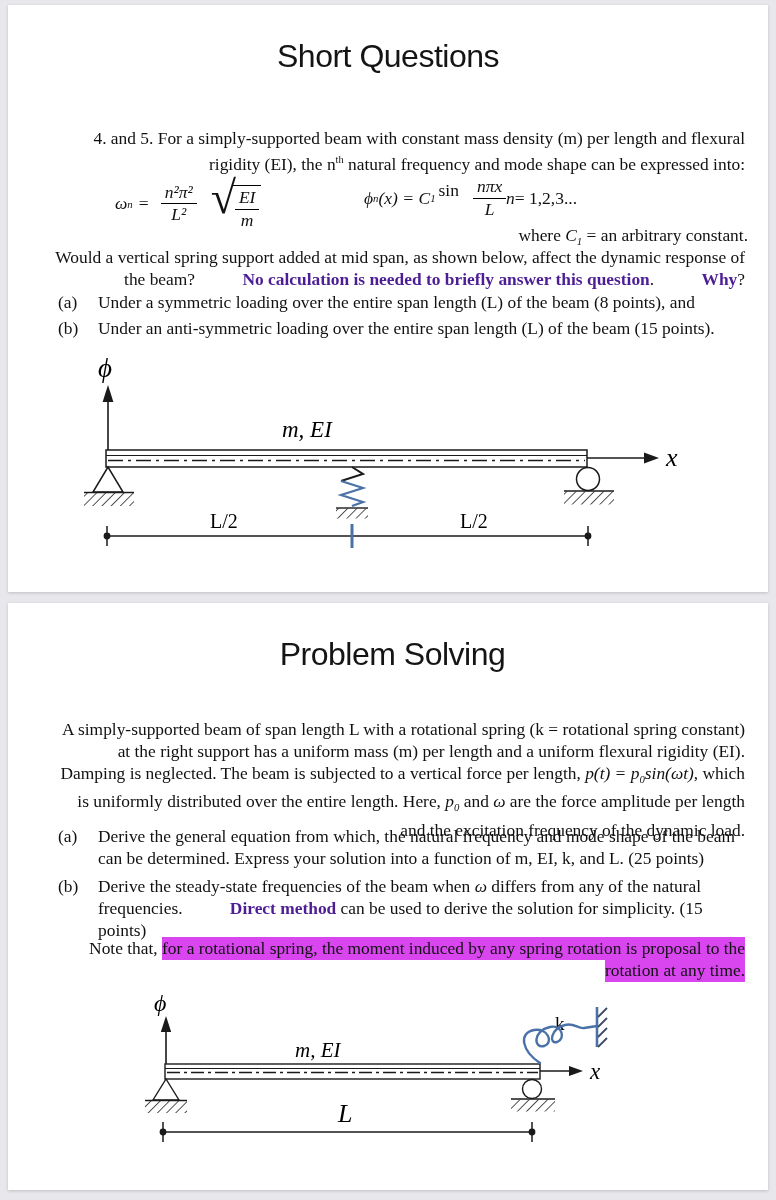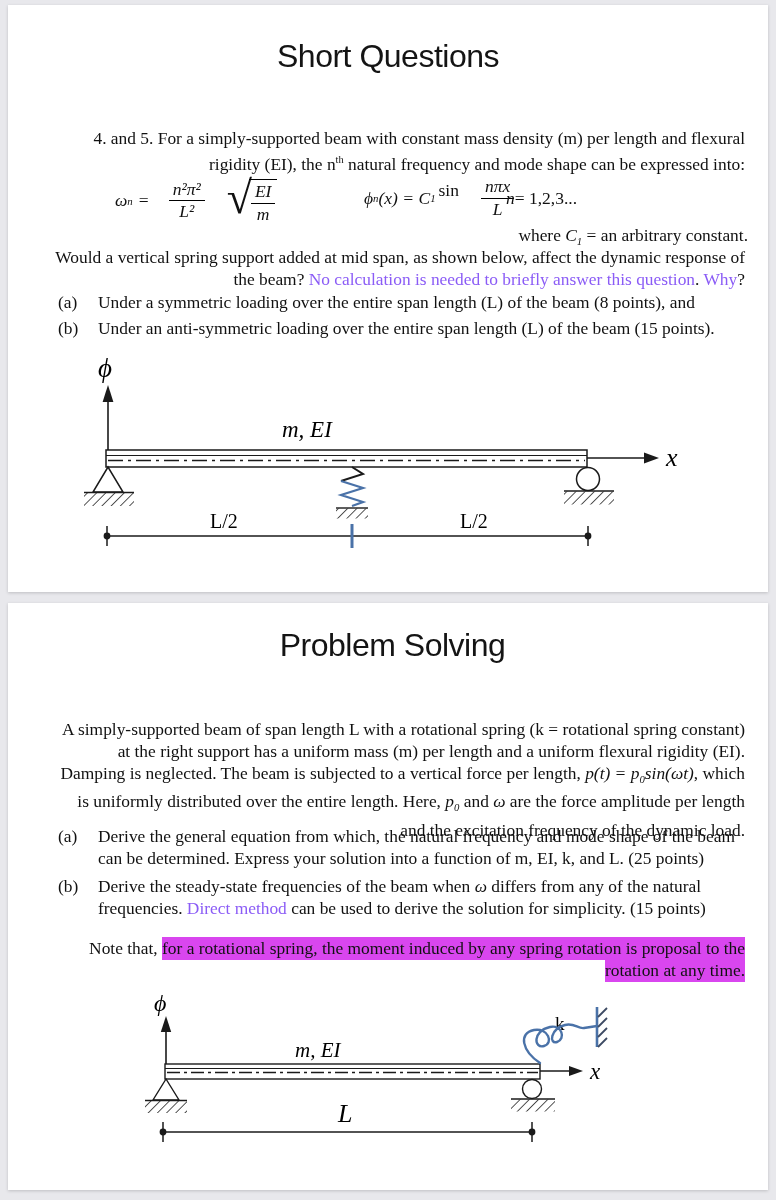--- a/index.html
+++ b/index.html
@@ -17,44 +17,44 @@
   }
   .page1 { top:5px;  height:587px; }
   .page2 { top:603px; height:587px; }
 
   .slide-title {
     position:absolute; left:0; width:100%; text-align:center;
     font-family:"Liberation Sans", sans-serif;
     font-size:32px; font-weight:400; color:#141414; letter-spacing:-0.5px;
   }
   .page1 .slide-title { top:33px; }
-  .page2 .slide-title { top:24px;padding-left:9px; }
+  .page2 .slide-title { top:33px;padding-left:9px; }
 
   .para { position:absolute; left:42px; width:695px; font-size:17.4px; line-height:22px;text-align:right; }
   sup { font-size:0.6em; }
   sub { font-size:0.62em; }
-  .red { color:#8b5cf6; font-weight:normal; }
+  .red { color:#4c1d95; font-weight:bold;margin-left:43px; }
   .mi  { font-style:italic; }
   mark { background:#d946ef; color:inherit; padding:1px 0 2px; }
 
   .item { position:absolute; left:50px; width:690px; font-size:17.4px; line-height:22px; }
   .item .marker { position:absolute; left:0; top:0; }
   .item .itxt { display:block; padding-left:40px; }
 
   
   .formula {
     position:absolute; display:flex; align-items:center;
     font-size:17.5px; font-family:"Liberation Serif", serif;
   }
-  .frac { display:inline-flex; flex-direction:column; align-items:center; line-height:1.12; margin:0 20px; }
+  .frac { display:inline-flex; flex-direction:column; align-items:center; line-height:1.12; margin:0 12px; }
   .frac .num { padding:0 4px 1px; border-bottom:1.3px solid #000; }
   .frac .den { padding-top:1px; }
   .sqrt { display:inline-flex; align-items:flex-start; margin-left:2px; }
   .sqrt .radsym { font-style:normal; font-size:46px; line-height:0.92; font-weight:400; margin-right:-3px; }
-  .sqrt .radicand { border-top:1.6px solid #000; margin-top:2px; padding:1px 2px 0; }
+  .sqrt .radicand { border-top:1.6px solid #000; margin-top:8px; padding:1px 2px 0; }
   .fx-gap { width:6px; }
   .sinword { font-style:normal; margin:0 2px 16px 3px; }
 
   svg text { font-family:"Liberation Serif", serif; }
 </style>
 </head>
 <body>
 
 <div class="page page1">
 

